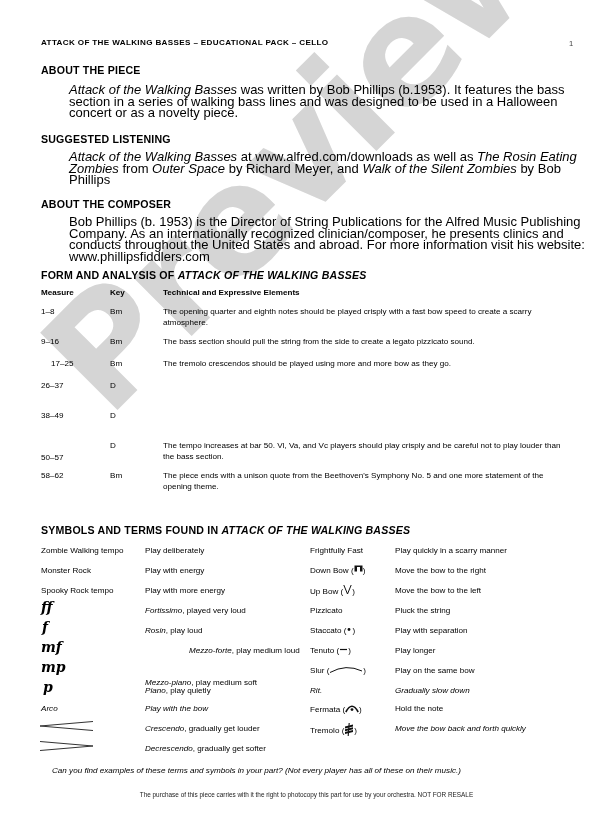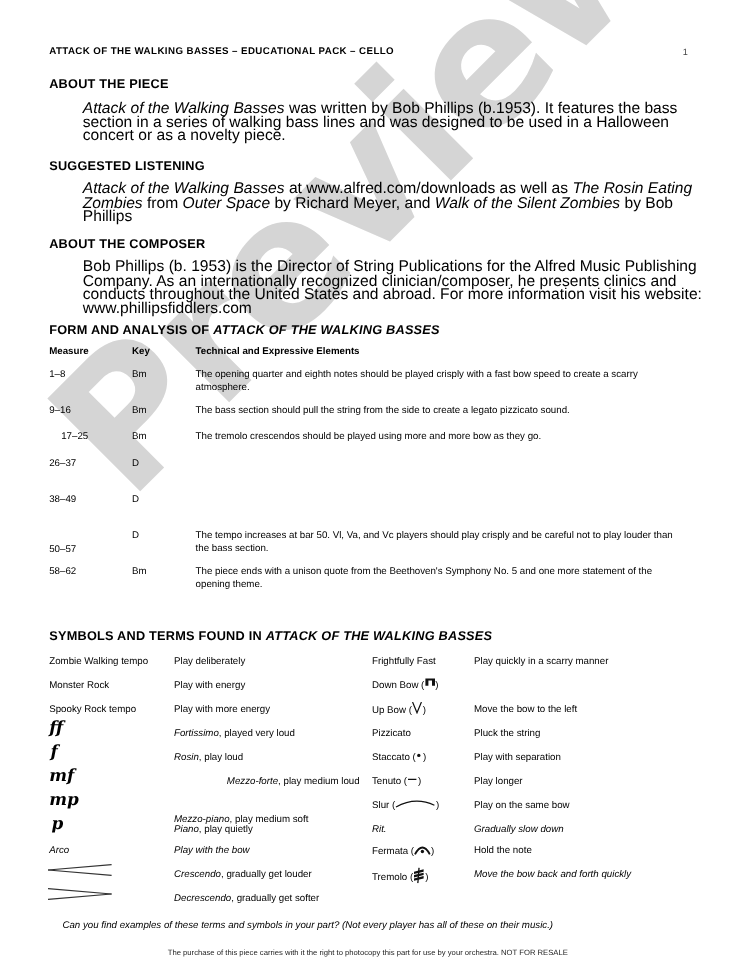--- a/index.html
+++ b/index.html
@@ -234,20 +234,21 @@
         </svg>
     </div>
     <div class="abs sym sc2" style="top:743px;"><i>Decrescendo</i><span>, gradually get softer</span></div>
 
     <div class="abs sym sc3" style="top:545px;">Frightfully Fast</div>
     <div class="abs sym sc4" style="top:545px;">Play quickly in a scarry manner</div>
 
     <div class="abs sym sc3" style="top:565px;"><span>Down Bow (</span><span class="glyph"><svg width="9" height="9" viewBox="0 0 9 9">
             <path d="M0.5 0.5 H8.5 V6.5 H6 V2 H3 V6.5 H0.5 Z" fill="#111"></path>
           </svg></span><span>)</span></div>
+    <div class="abs sym sc4" style="top:565px;">Move the bow to the right</div>
 
     <div class="abs sym sc3" style="top:585px;"><span>Up Bow (</span><span class="glyph"><svg width="9" height="10" viewBox="0 0 9 10">
             <path d="M0.8 0 L4.5 9 L8.2 0" fill="none" stroke="#111" stroke-width="1"></path>
           </svg></span><span>)</span></div>
     <div class="abs sym sc4" style="top:585px;">Move the bow to the left</div>
 
     <div class="abs sym sc3" style="top:605px;">Pizzicato</div>
     <div class="abs sym sc4" style="top:605px;">Pluck the string</div>
 
     <div class="abs sym sc3" style="top:625px;"><span>Staccato (</span><span class="glyph"><svg width="6" height="8" viewBox="0 0 6 8">

